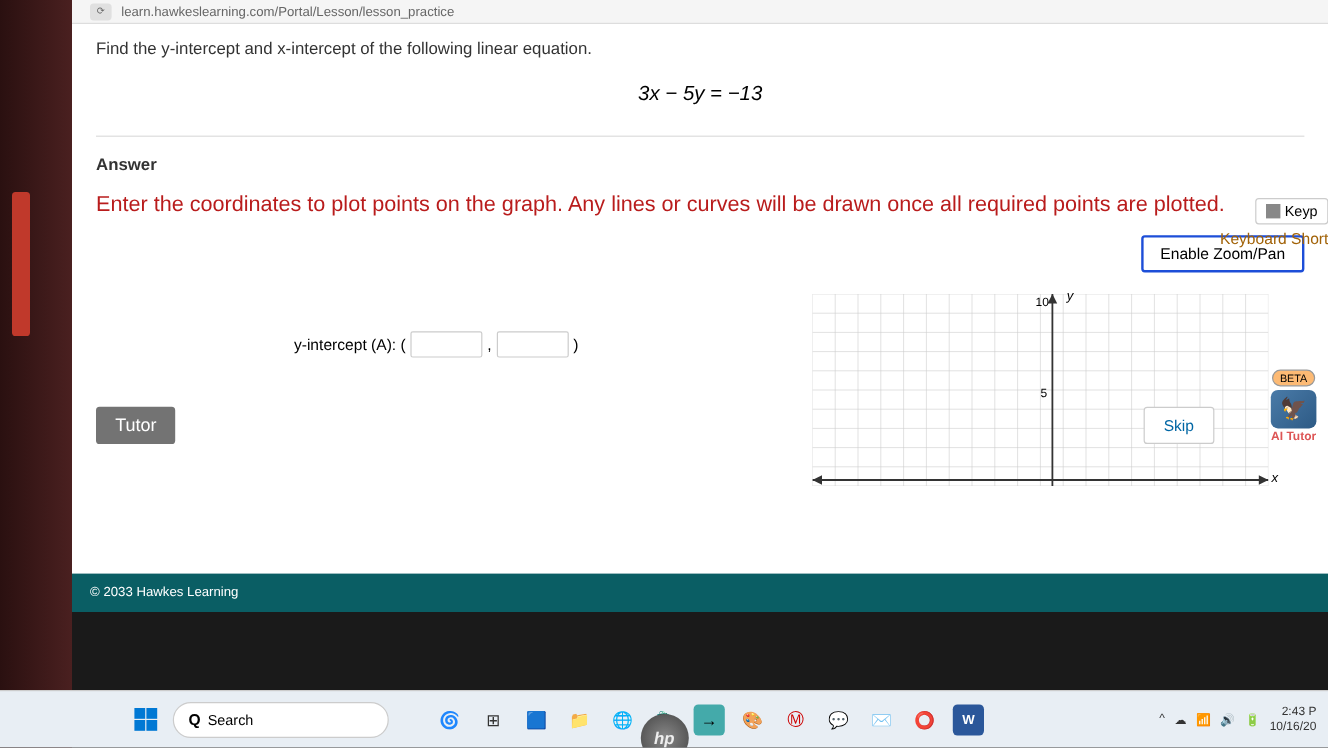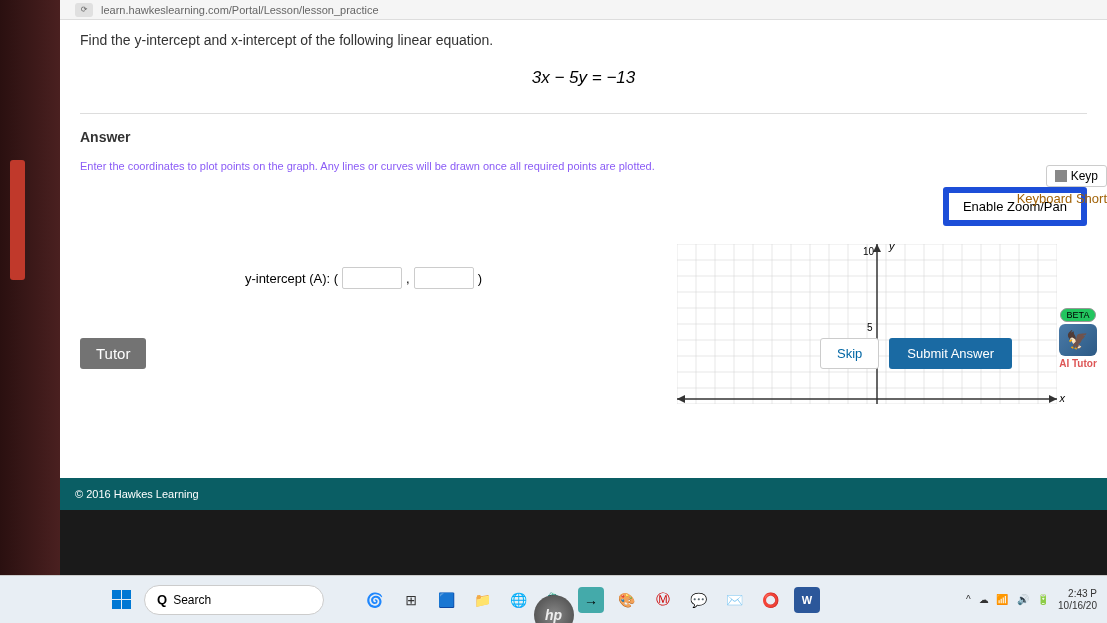--- a/index.html
+++ b/index.html
@@ -19,41 +19,41 @@
     .divider { border-top: 1px solid #ddd; margin: 10px 0; }
     
     .answer-section { margin-top: 15px; }
     .answer-heading { font-size: 14px; font-weight: bold; color: #333; margin-bottom: 15px; }
     
     .keypad-area { position: absolute; right: 0; top: 145px; text-align: right; font-size: 12px; }
     .keypad-btn { border: 1px solid #ccc; padding: 3px 8px; display: inline-flex; align-items: center; gap: 4px; background: #fff; border-radius: 3px; }
     .keypad-icon { width: 12px; height: 12px; background: #888; }
     .keyboard-shortcut { font-size: 13px; color: #a16207; margin-top: 4px; }
     
-    .instruction-text { font-size: 11px; color: #8b5cf6; margin: 8px 0 15px 0; }
+    .instruction-text { font-size: 18px; color: #b91c1c; margin: 8px 0 15px 0; }
     
     .work-area { display: flex; gap: 20px; align-items: flex-start; margin-top: 10px; }
     
     .input-panel { flex: 1; padding-top: 80px; text-align: center; }
     .intercept-input { display: inline-flex; align-items: center; gap: 4px; font-size: 13px; }
     .intercept-input input { width: 60px; height: 22px; border: 1px solid #ccc; border-radius: 2px; padding: 2px 4px; font-size: 12px; }
     
     .graph-panel { width: 420px; }
-    .zoom-btn { border: 6px solid #1d4ed8; padding: 6px 14px; background: #fff; font-size: 13px; border-radius: 3px; float: right; margin-bottom: 8px; }
+    .zoom-btn { border: 2px solid #1d4ed8; padding: 6px 14px; background: #fff; font-size: 13px; border-radius: 3px; float: right; margin-bottom: 8px; }
     .graph-wrapper { clear: both; width: 100%; height: 180px; position: relative; overflow: hidden; }
     .grid-svg { position: absolute; top: 10px; left: 10px; width: 380px; height: 160px; }
     .axis-label { position: absolute; font-size: 11px; font-style: italic; }
     .y-label { top: 6px; left: 222px; }
     .x-label { bottom: 10px; right: 22px; }
     .tick-label { position: absolute; font-size: 10px; }
     
     .tutor-btn { background: #737373; color: #fff; border: none; padding: 7px 16px; font-size: 15px; border-radius: 3px; position: absolute; left: 20px; bottom: 45px; }
     
     .ai-tutor-widget { position: absolute; right: 10px; bottom: 45px; text-align: center; }
-    .beta-badge { font-size: 9px; border: 1px solid #999; border-radius: 8px; padding: 1px 6px; display: inline-block; background: #22c55e; }
+    .beta-badge { font-size: 9px; border: 1px solid #999; border-radius: 8px; padding: 1px 6px; display: inline-block; background: #fdba74; }
     .ai-icon { width: 38px; height: 32px; background: linear-gradient(135deg, #4a7ba8, #2d5a85); border-radius: 6px; margin: 2px auto; display: flex; align-items: center; justify-content: center; font-size: 18px; }
     .ai-tutor-label { font-size: 10px; color: #d55; font-weight: bold; }
     
     .action-row { position: absolute; right: 20px; bottom: 45px; display: flex; gap: 10px; align-items: center; margin-right: 75px; }
     .skip-btn, .try-similar-btn { background: #fff; border: 1px solid #ccc; padding: 7px 16px; font-size: 13px; border-radius: 3px; color: #0066a4; }
     .submit-btn { background: #1a6aa3; color: #fff; border: none; padding: 8px 18px; font-size: 13px; border-radius: 3px; }
     
     .footer-bar { position: absolute; bottom: 0; left: 0; right: 0; height: 32px; background: #0a5e64; color: #fff; display: flex; align-items: center; padding: 0 15px; font-size: 11px; }
     
     .taskbar { position: absolute; bottom: 0; left: 0; right: 0; height: 48px; background: #e8eef4; display: flex; align-items: center; gap: 8px; padding: 0 10px; border-top: 1px solid #ccc; }
@@ -164,32 +164,31 @@
             <span class="tick-label" style="top:88px; left:200px;">5</span>
           </div>
         </div>
       </div>
     </div>
 
     <button class="tutor-btn">Tutor</button>
 
     <div class="action-row">
       <button class="skip-btn">Skip</button>
-      <button class="submit-btn">Submit Answer</button>
     </div>
 
     <div class="ai-tutor-widget">
       <div class="beta-badge">BETA</div>
       <div class="ai-icon">🦅</div>
       <div class="ai-tutor-label">AI Tutor</div>
     </div>
   </div>
 
   <div class="footer-bar">
-    <span>© 2016 Hawkes Learning</span>
+    <span>© 2033 Hawkes Learning</span>
   </div>
 </div>
 
 <div class="taskbar">
   <div style="width:90px;"></div>
   <div class="start-btn">
     <span style="background:#0078d4;"></span>
       <span style="background:#0078d4;"></span>
     <span style="background:#0078d4;"></span>
       <span style="background:#0078d4;"></span>

